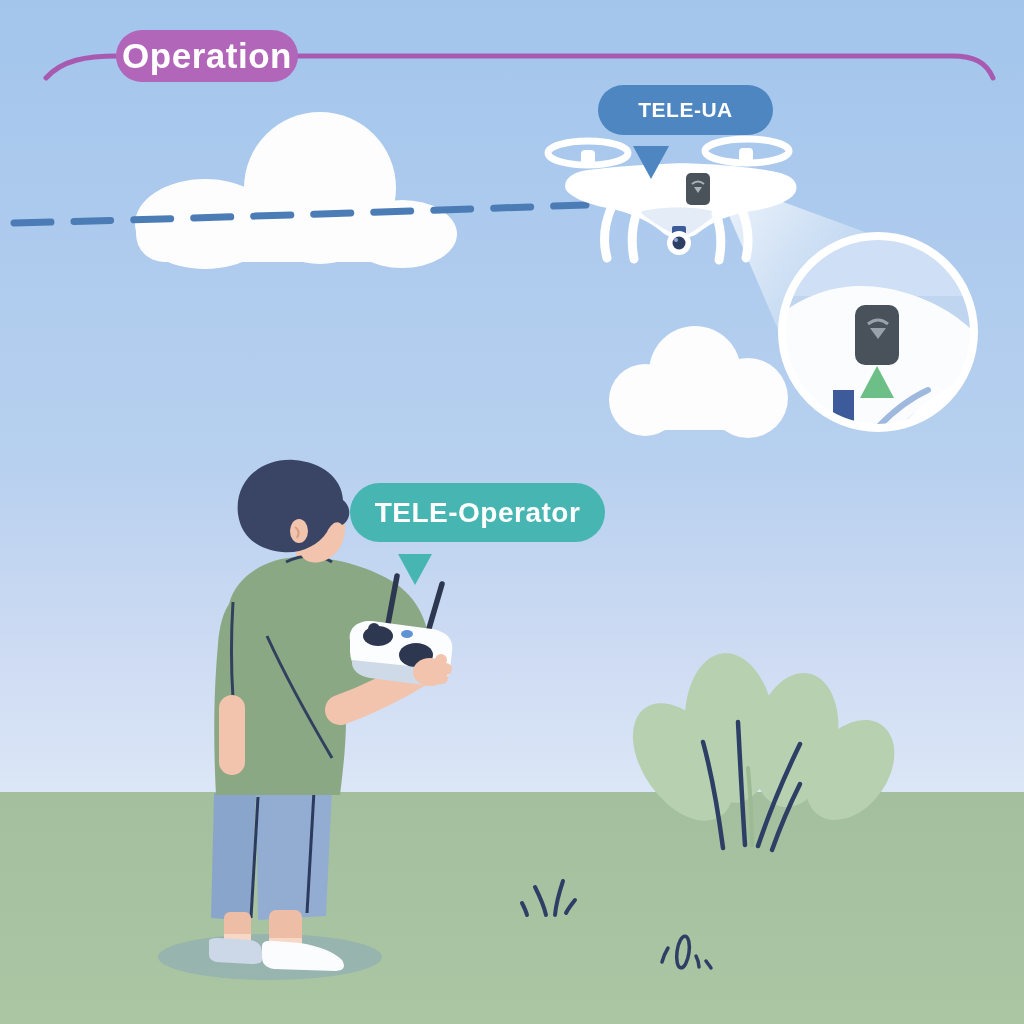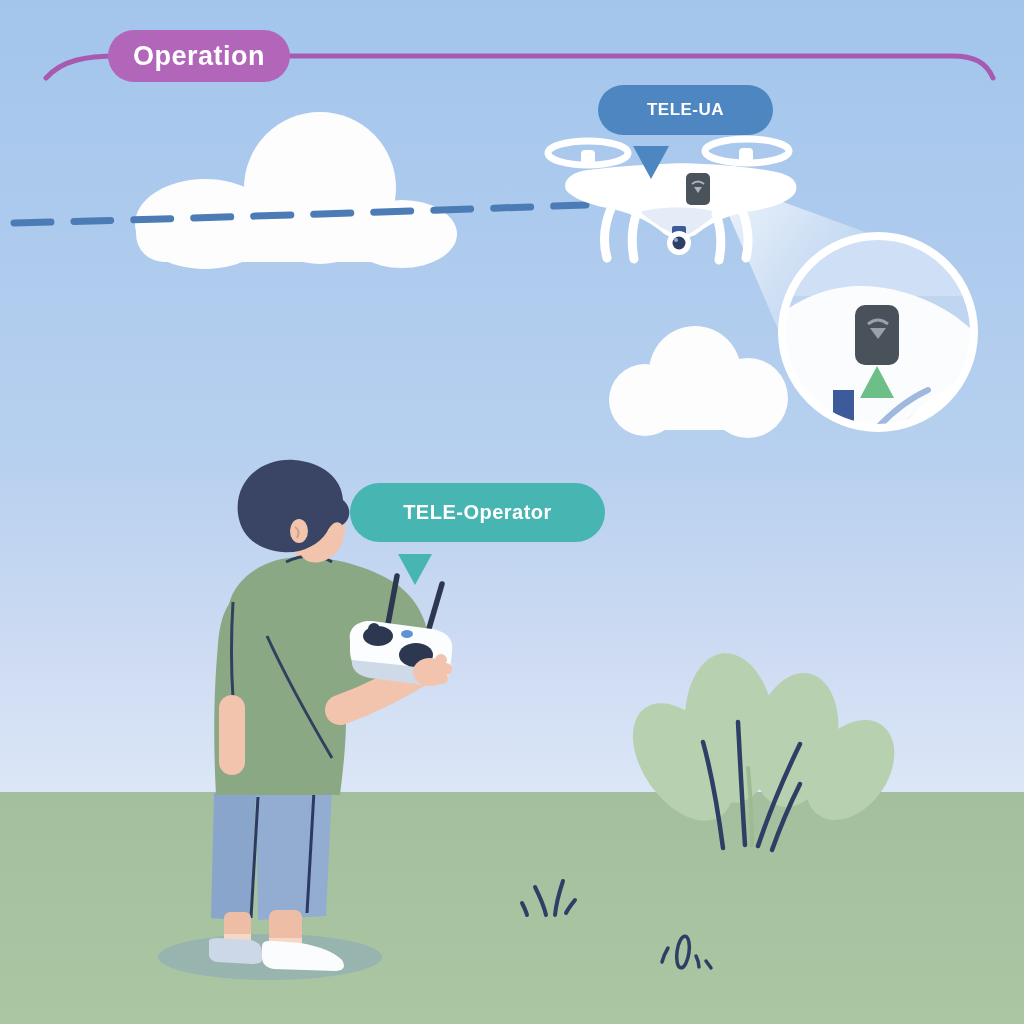--- a/index.html
+++ b/index.html
@@ -9,24 +9,24 @@
     background:linear-gradient(180deg,#a3c5ec 0%,#b7d0ef 45%,#cfdcf3 65%,#dbe6f6 77%,#dbe6f6 100%);
   }
   #scene{position:absolute;left:0;top:0;z-index:1;}
   .pill{
     position:absolute;z-index:2;display:flex;align-items:center;justify-content:center;
     color:#ffffff;font-weight:bold;letter-spacing:.5px;border-radius:30px;
   }
   .pointer{position:absolute;z-index:2;}
   .pointer.down{clip-path:polygon(0 0,100% 0,50% 100%);}
   .pointer.up{clip-path:polygon(50% 0,100% 100%,0 100%);}
-  #pill-operation{left:108px;top:30px;width:182px;height:52px;font-size:27px;background:#b266ba;}
-  #pill-tele-ua{left:598px;top:85px;width:175px;height:50px;font-size:17px;background:#4e86c2;}
+  #pill-operation{left:116px;top:30px;width:182px;height:52px;font-size:35px;background:#b266ba;}
+  #pill-tele-ua{left:598px;top:85px;width:175px;height:50px;font-size:21px;background:#4e86c2;}
   #pill-tele-system{left:713px;top:412px;width:225px;height:53px;font-size:28px;background:#6dbf88;}
-  #pill-tele-operator{left:350px;top:483px;width:255px;height:59px;font-size:20px;background:#47b6b3;}
+  #pill-tele-operator{left:350px;top:483px;width:255px;height:59px;font-size:28px;background:#47b6b3;}
   #ptr-tele-ua{left:633px;top:146px;width:36px;height:33px;background:#4e86c2;}
   #ptr-tele-system{left:860px;top:366px;width:34px;height:32px;background:#6dbf88;}
   #ptr-tele-operator{left:398px;top:554px;width:34px;height:31px;background:#47b6b3;}
 </style>
 </head>
 <body>
 
 <div id="canvas">
 
   <svg id="scene" width="1024" height="1024" viewBox="0 0 1024 1024">

